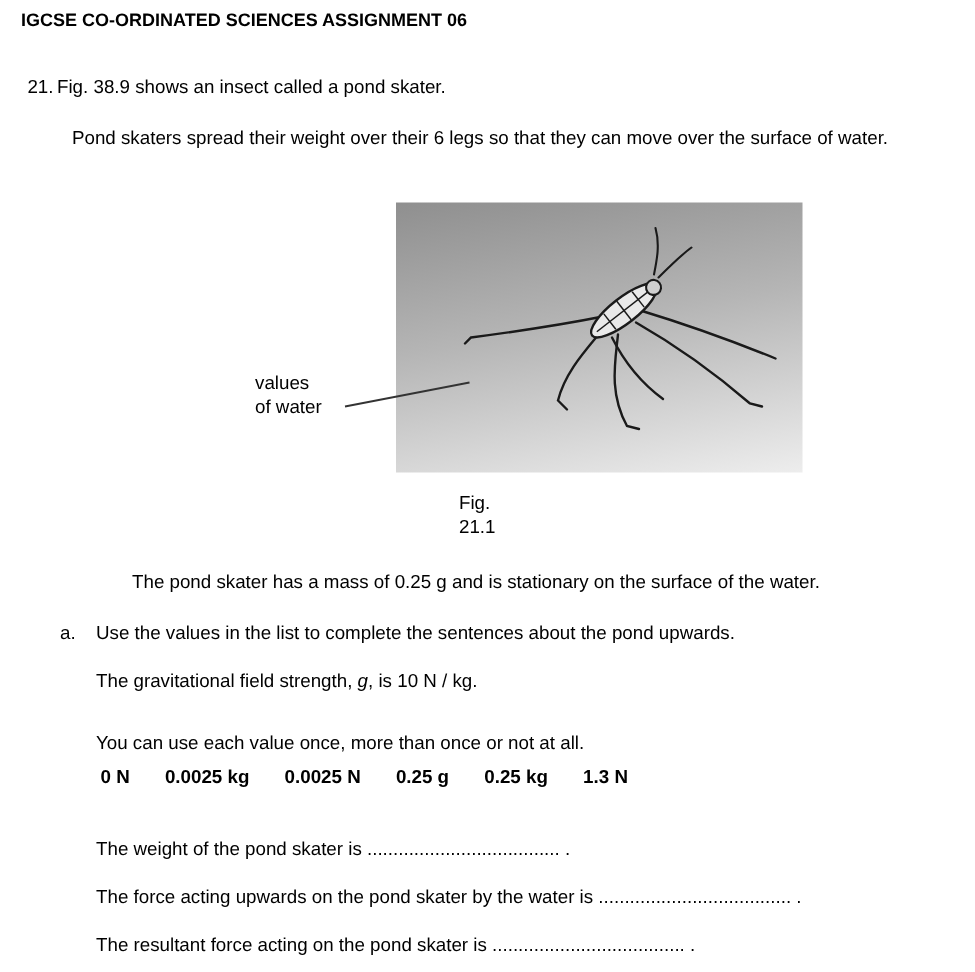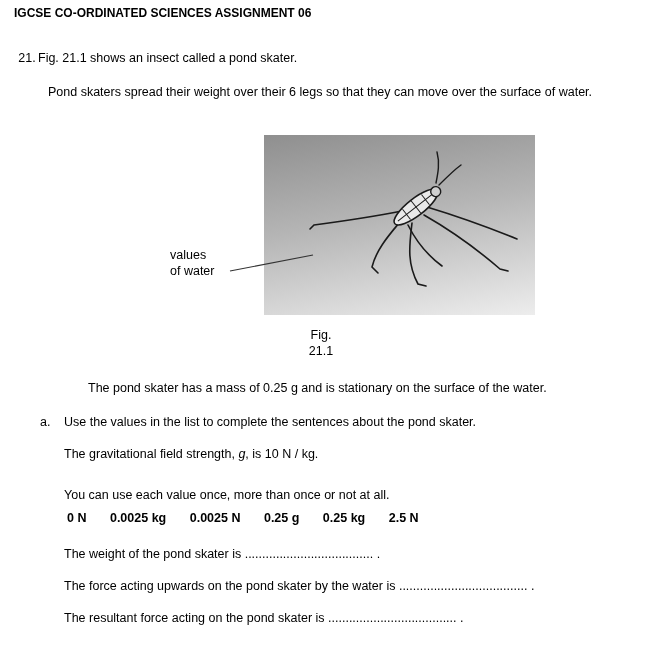--- a/index.html
+++ b/index.html
@@ -21,41 +21,41 @@
   .q-line{left:16px;top:51px;width:600px;}
   .q-num{display:inline-block;width:22px;text-align:center;}
   .para1{left:48px;top:83px;width:548px;line-height:1.45;}
   .figure-img{
     left:264px;top:135px;width:271px;height:180px;
     background:linear-gradient(170deg,#8f8f8f 0%,#b5b5b5 45%,#ededed 100%);
   }
   .figure-img svg{display:block;width:100%;height:100%;}
   .pointer-label{left:170px;top:247px;line-height:1.3;}
   .pointer-svg{left:227px;top:246px;width:90px;height:30px;z-index:5;}
-  .caption{left:306px;top:327px;text-align:center;width:30px;line-height:1.3;}
+  .caption{left:306px;top:327px;text-align:left;width:30px;line-height:1.3;}
   .para2{left:44px;top:381px;width:580px;margin-left:44px;}
   .part-a-letter{left:40px;top:415px;}
   .part-a-instruction{left:64px;top:415px;width:560px;}
   .gravity-line{left:64px;top:447px;width:560px;}
   .gravity-line .sym{font-style:italic;}
   .usage-note{left:64px;top:488px;width:560px;}
   .values-row{left:67px;top:511px;width:560px;font-weight:bold;}
   .values-row span{margin-right:20px;}
-  .sentence{left:64px;width:575px;}
+  .sentence{left:64px;width:575px;margin-top:12px;}
   .s0{top:547px;}
   .s1{top:579px;}
   .s2{top:611px;}
 </style>
 </head>
 <body>
 
 <div class="abs header">IGCSE CO-ORDINATED SCIENCES ASSIGNMENT 06</div>
 
 <div class="abs q-line">
-  <span class="q-num">21.</span><span>Fig. 21.1 shows an insect called a pond skater.</span>
+  <span class="q-num">21.</span><span>Fig. 38.9 shows an insect called a pond skater.</span>
 </div>
 
 <div class="abs para1">Pond skaters spread their weight over their 6 legs so that they can move over the surface of water.</div>
 
 <div class="abs figure-img">
   <svg viewBox="0 0 271 180">
     <g fill="none" stroke="#1a1a1a" stroke-width="1.6" stroke-linecap="round">
 
       <path d="M138,76 C118,80 88,85 50,90 l-4,4"></path>
 
@@ -94,32 +94,32 @@
 </svg>
 
 <div class="abs caption">
   <div>Fig.</div>
   <div>21.1</div>
 </div>
 
 <div class="abs para2">The pond skater has a mass of 0.25 g and is stationary on the surface of the water.</div>
 
 <div class="abs part-a-letter">a.</div>
-<div class="abs part-a-instruction">Use the values in the list to complete the sentences about the pond skater.</div>
+<div class="abs part-a-instruction">Use the values in the list to complete the sentences about the pond upwards.</div>
 
 <div class="abs gravity-line">
   <span>The gravitational field strength, </span><span class="sym">g</span><span>, is 10 N / kg.</span>
 </div>
 
 <div class="abs usage-note">You can use each value once, more than once or not at all.</div>
 
 <div class="abs values-row">
   <span>0 N</span>
   <span>0.0025 kg</span>
   <span>0.0025 N</span>
   <span>0.25 g</span>
   <span>0.25 kg</span>
-  <span>2.5 N</span>
+  <span>1.3 N</span>
 </div>
 
 <div class="abs sentence s0">The weight of the pond skater is ..................................... .</div>
 <div class="abs sentence s1">The force acting upwards on the pond skater by the water is ..................................... .</div>
 <div class="abs sentence s2">The resultant force acting on the pond skater is ..................................... .</div>
 
 </body></html>

